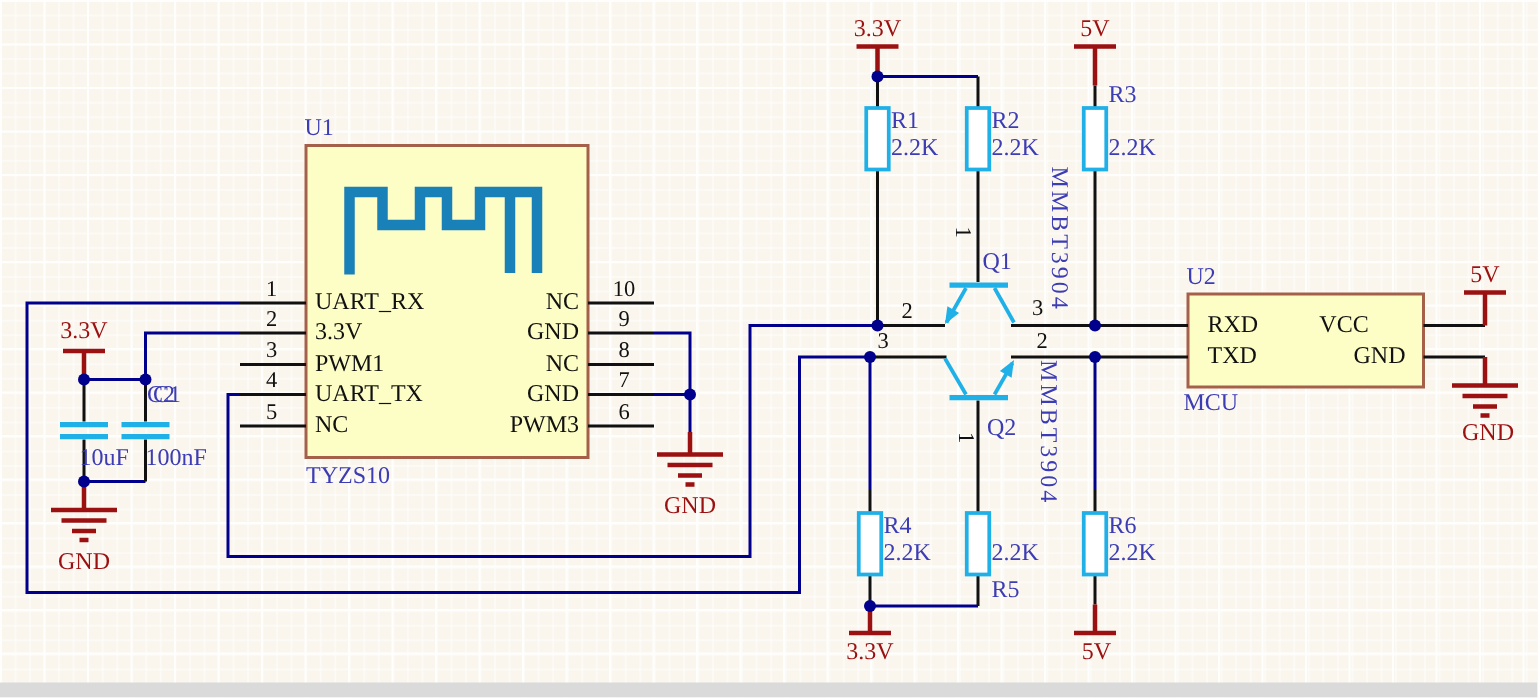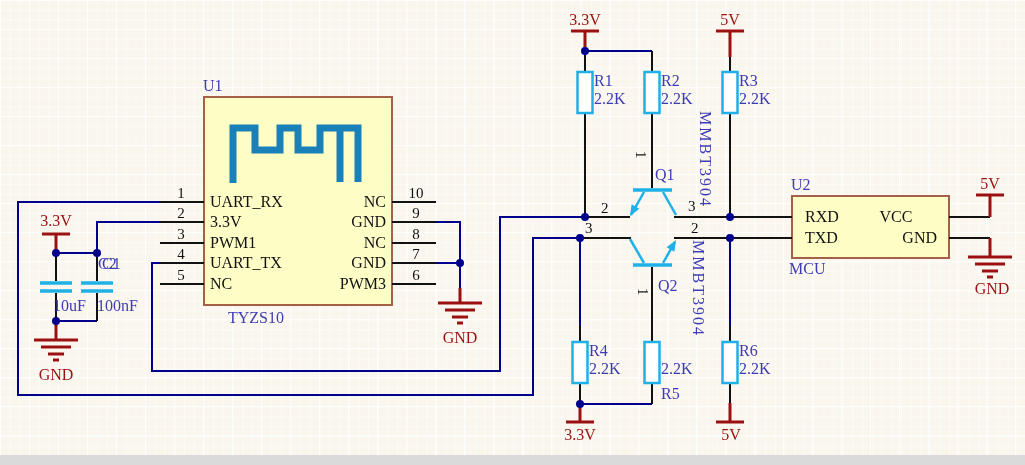--- a/index.html
+++ b/index.html
@@ -158,21 +158,21 @@
     <circle cx="585" cy="217" r="4"></circle>
     <circle cx="730" cy="217" r="4"></circle>
     <circle cx="580" cy="238" r="4"></circle>
     <circle cx="730" cy="238" r="4"></circle>
     <circle cx="460" cy="263" r="4"></circle>
     <circle cx="580" cy="404" r="4"></circle>
   </g>
 </svg>
 
 <div class="lbl blue" style="left:203px;top:78px;">U1</div>
-<div class="lbl blue" style="left:204px;top:310px;margin-left:24px;">TYZS10</div>
+<div class="lbl blue" style="left:204px;top:310px;">TYZS10</div>
 
 <div class="lbl blk num ctr" style="left:166px;top:186px;width:30px;">1</div>
 <div class="lbl blk num ctr" style="left:166px;top:206px;width:30px;">2</div>
 <div class="lbl blk num ctr" style="left:166px;top:227px;width:30px;">3</div>
 <div class="lbl blk num ctr" style="left:166px;top:247px;width:30px;">4</div>
 <div class="lbl blk num ctr" style="left:166px;top:268px;width:30px;">5</div>
 
 <div class="lbl blk" style="left:210px;top:194px;">UART_RX</div>
 <div class="lbl blk" style="left:210px;top:214px;">3.3V</div>
 <div class="lbl blk" style="left:210px;top:235px;">PWM1</div>
@@ -200,21 +200,21 @@
 
 <div class="lbl blue" style="left:66px;top:256px;padding-left:36px;">C1</div>
 <div class="lbl blue" style="left:98px;top:256px;">C2</div>
 <div class="lbl blue" style="left:53px;top:298px;">10uF</div>
 <div class="lbl blue" style="left:97px;top:298px;">100nF</div>
 
 <div class="lbl blue" style="left:594px;top:73px;">R1</div>
 <div class="lbl blue" style="left:594px;top:91px;">2.2K</div>
 <div class="lbl blue" style="left:661px;top:73px;">R2</div>
 <div class="lbl blue" style="left:661px;top:91px;">2.2K</div>
-<div class="lbl blue" style="left:739px;top:73px;">R3</div>
+<div class="lbl blue" style="left:739px;top:56px;">R3</div>
 <div class="lbl blue" style="left:739px;top:91px;">2.2K</div>
 <div class="lbl blue" style="left:589px;top:343px;">R4</div>
 <div class="lbl blue" style="left:589px;top:361px;">2.2K</div>
 <div class="lbl blue" style="left:661px;top:343px;margin-top:43px;">R5</div>
 <div class="lbl blue" style="left:661px;top:361px;">2.2K</div>
 <div class="lbl blue" style="left:739px;top:343px;">R6</div>
 <div class="lbl blue" style="left:739px;top:361px;">2.2K</div>
 
 <div class="lbl blue" style="left:655px;top:167px;">Q1</div>
 <div class="lbl blue" style="left:658px;top:278px;">Q2</div>

